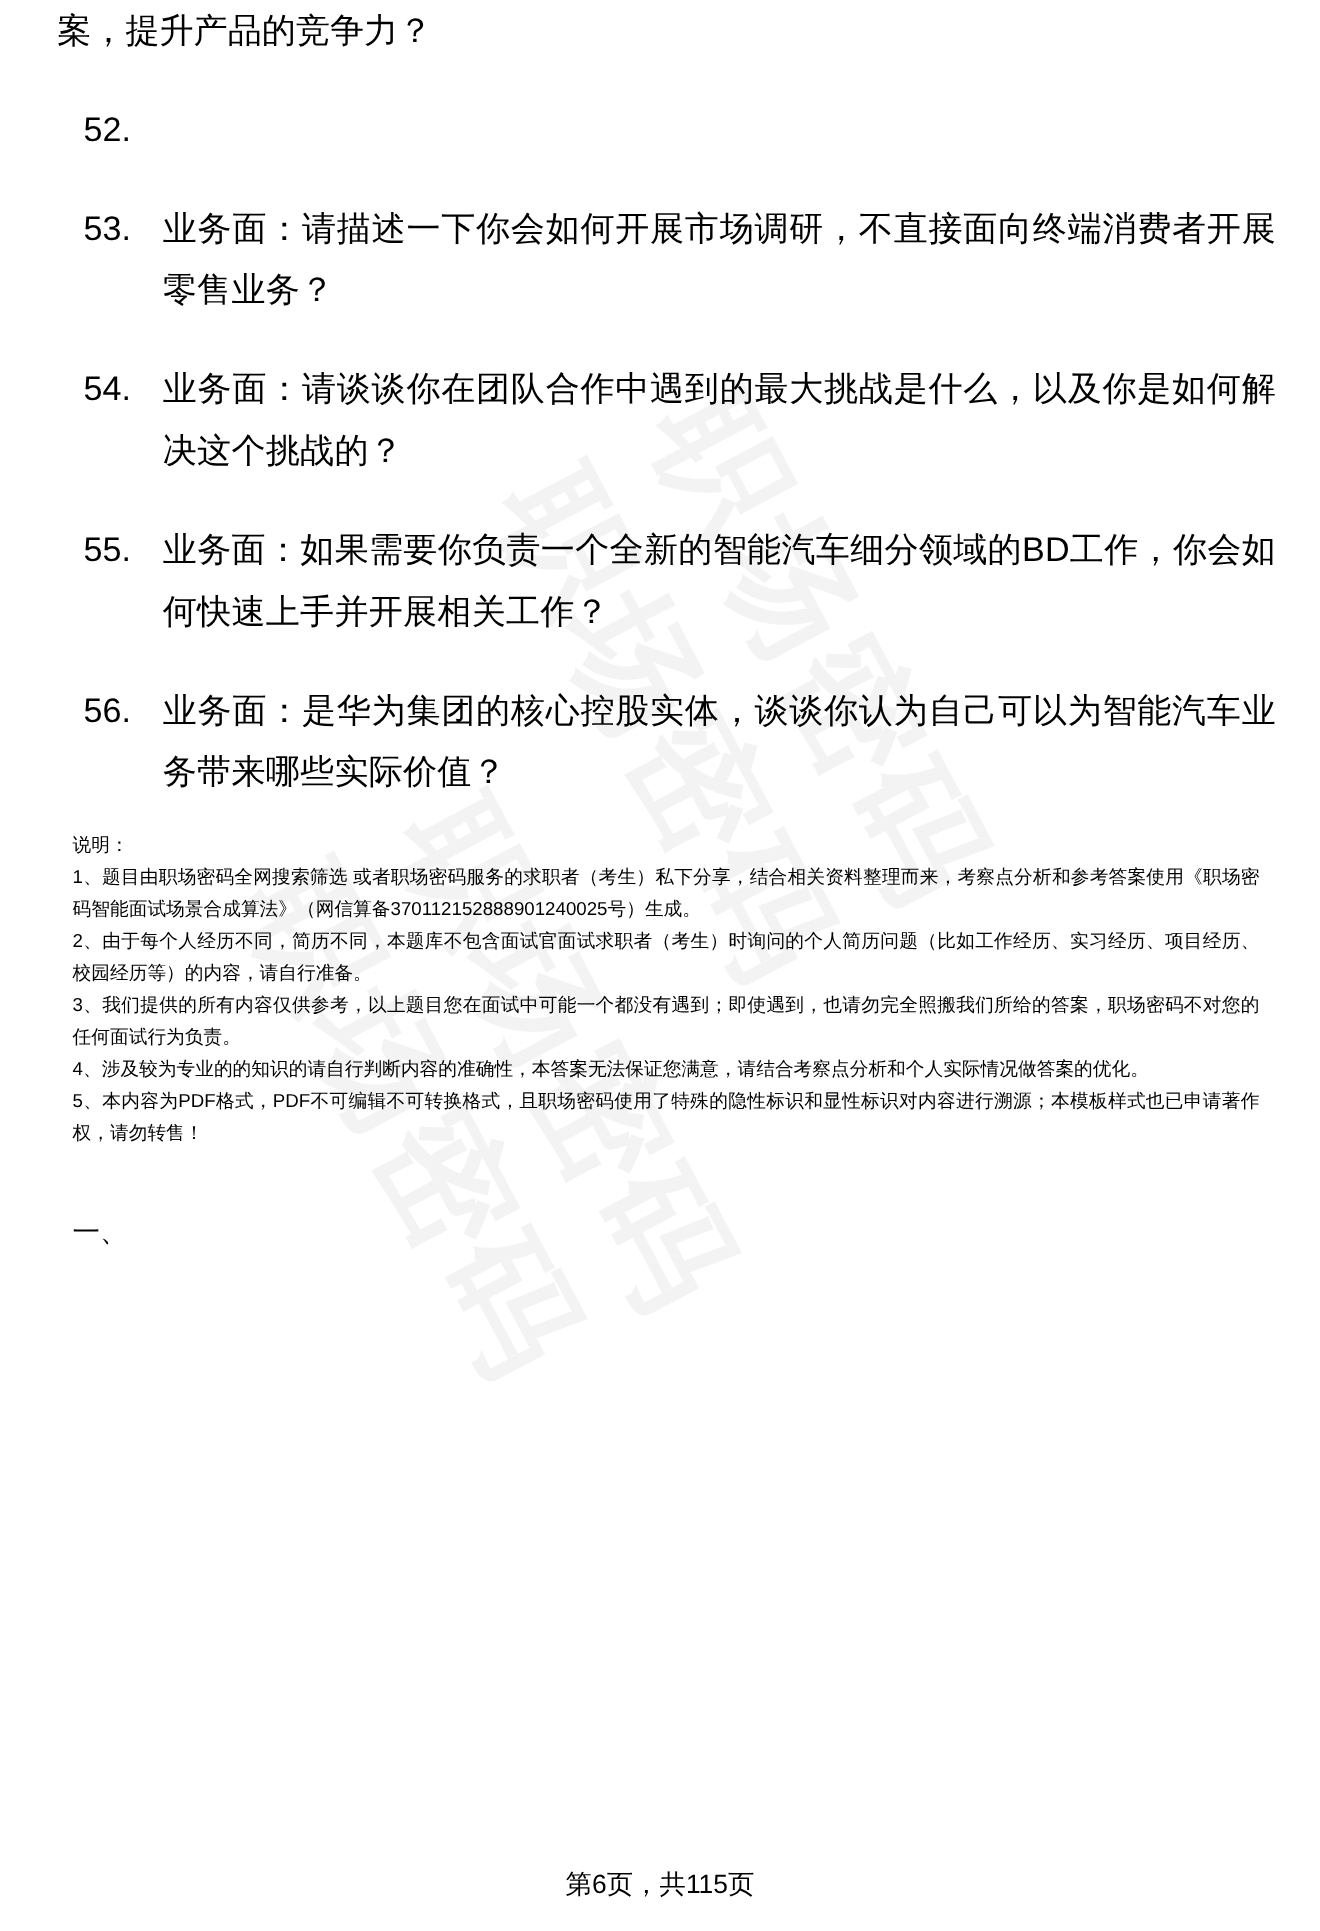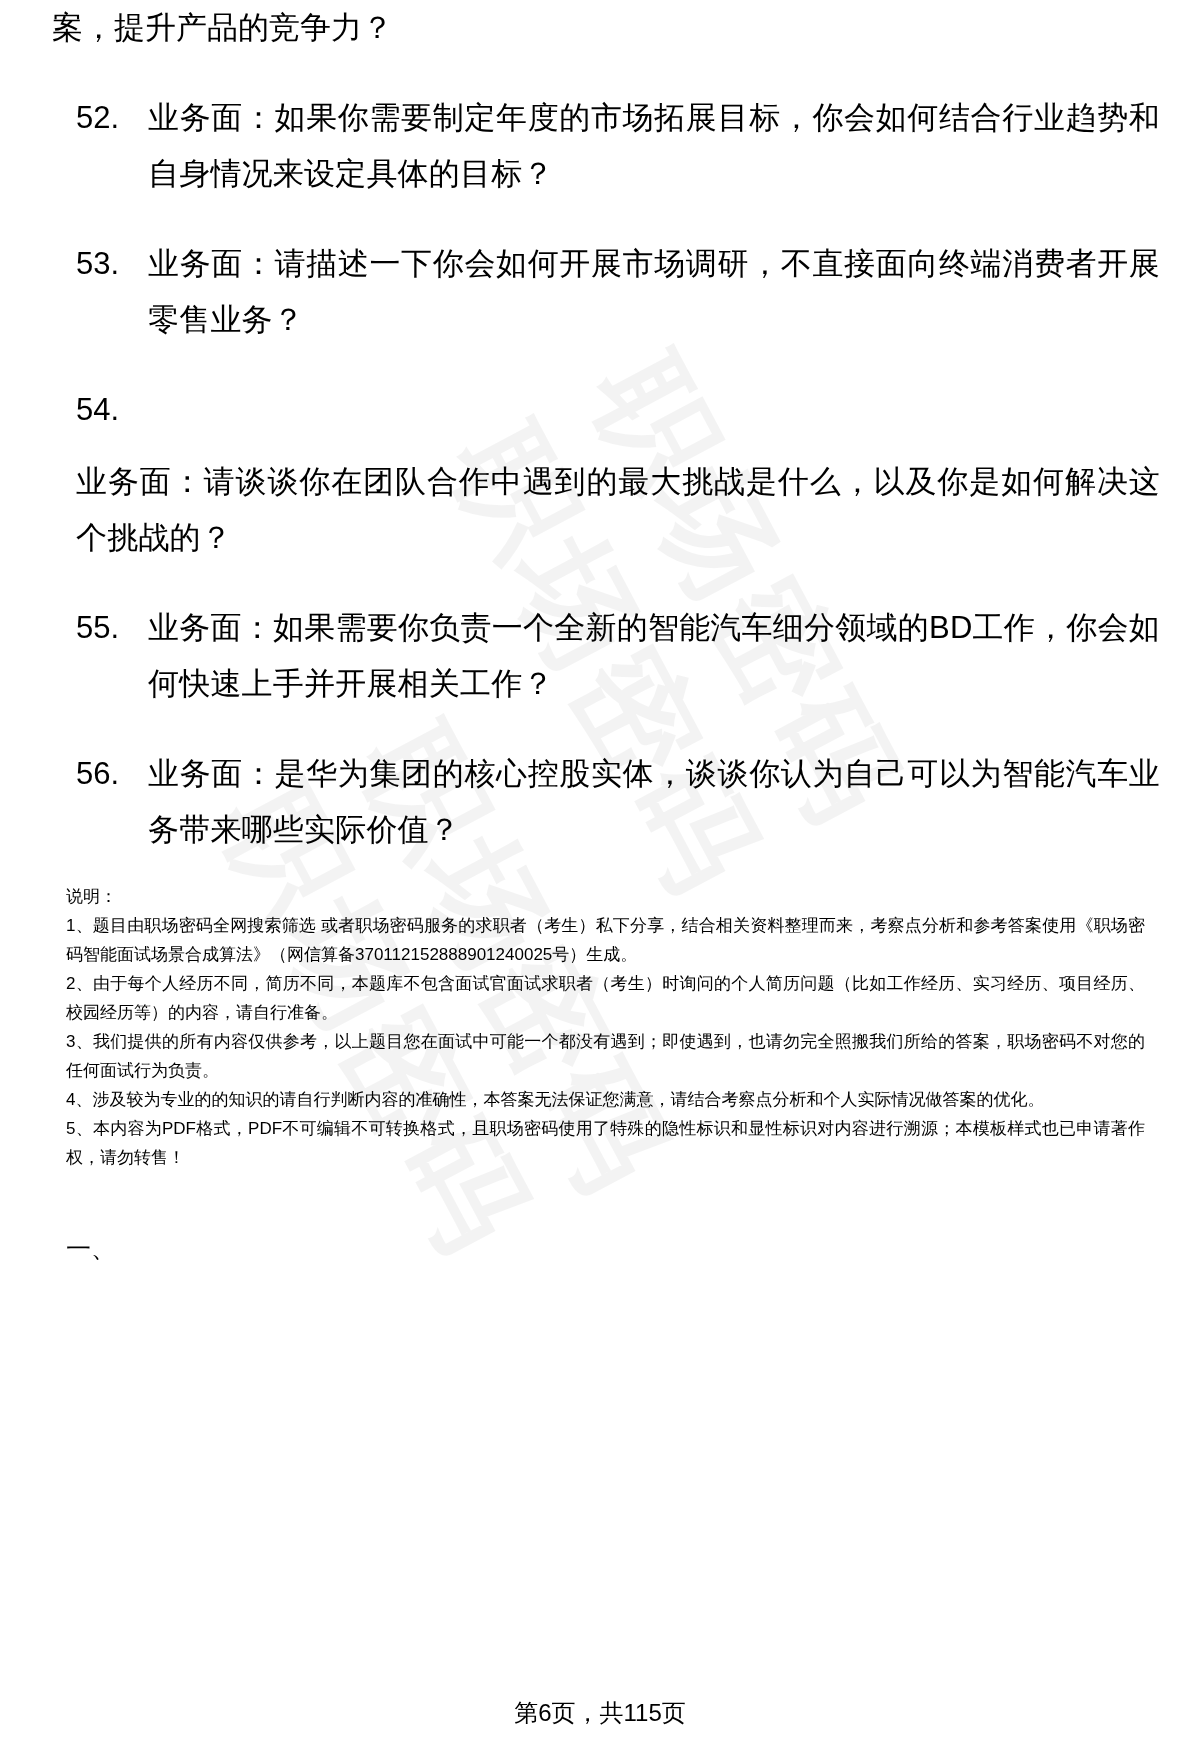--- a/index.html
+++ b/index.html
@@ -149,29 +149,28 @@
     <div class="wm-text wm-c">职场密码</div>
     <div class="wm-text wm-d">职场密码</div>
   </div>
 
   <div id="content">
 
     <div class="cont-line">案，提升产品的竞争力？</div>
 
     <div class="q-block" style="margin-top:34px;">
       <div class="q-num">52.</div>
-      <div class="q-text">业务面：如果你需要制定年度的市场拓展目标，你会如何结合行业趋势和自身情况来设定具体的目标？</div>
     </div>
 
     <div class="q-block" style="margin-top:34px;">
       <div class="q-num">53.</div>
       <div class="q-text">业务面：请描述一下你会如何开展市场调研，不直接面向终端消费者开展零售业务？</div>
     </div>
 
-    <div class="q-block" style="margin-top:34px;flex-direction:column;">
+    <div class="q-block" style="margin-top:34px;">
       <div class="q-num">54.</div>
       <div class="q-text">业务面：请谈谈你在团队合作中遇到的最大挑战是什么，以及你是如何解决这个挑战的？</div>
     </div>
 
     <div class="q-block" style="margin-top:34px;">
       <div class="q-num">55.</div>
       <div class="q-text">业务面：如果需要你负责一个全新的智能汽车细分领域的BD工作，你会如何快速上手并开展相关工作？</div>
     </div>
 
     <div class="q-block" style="margin-top:34px;">

